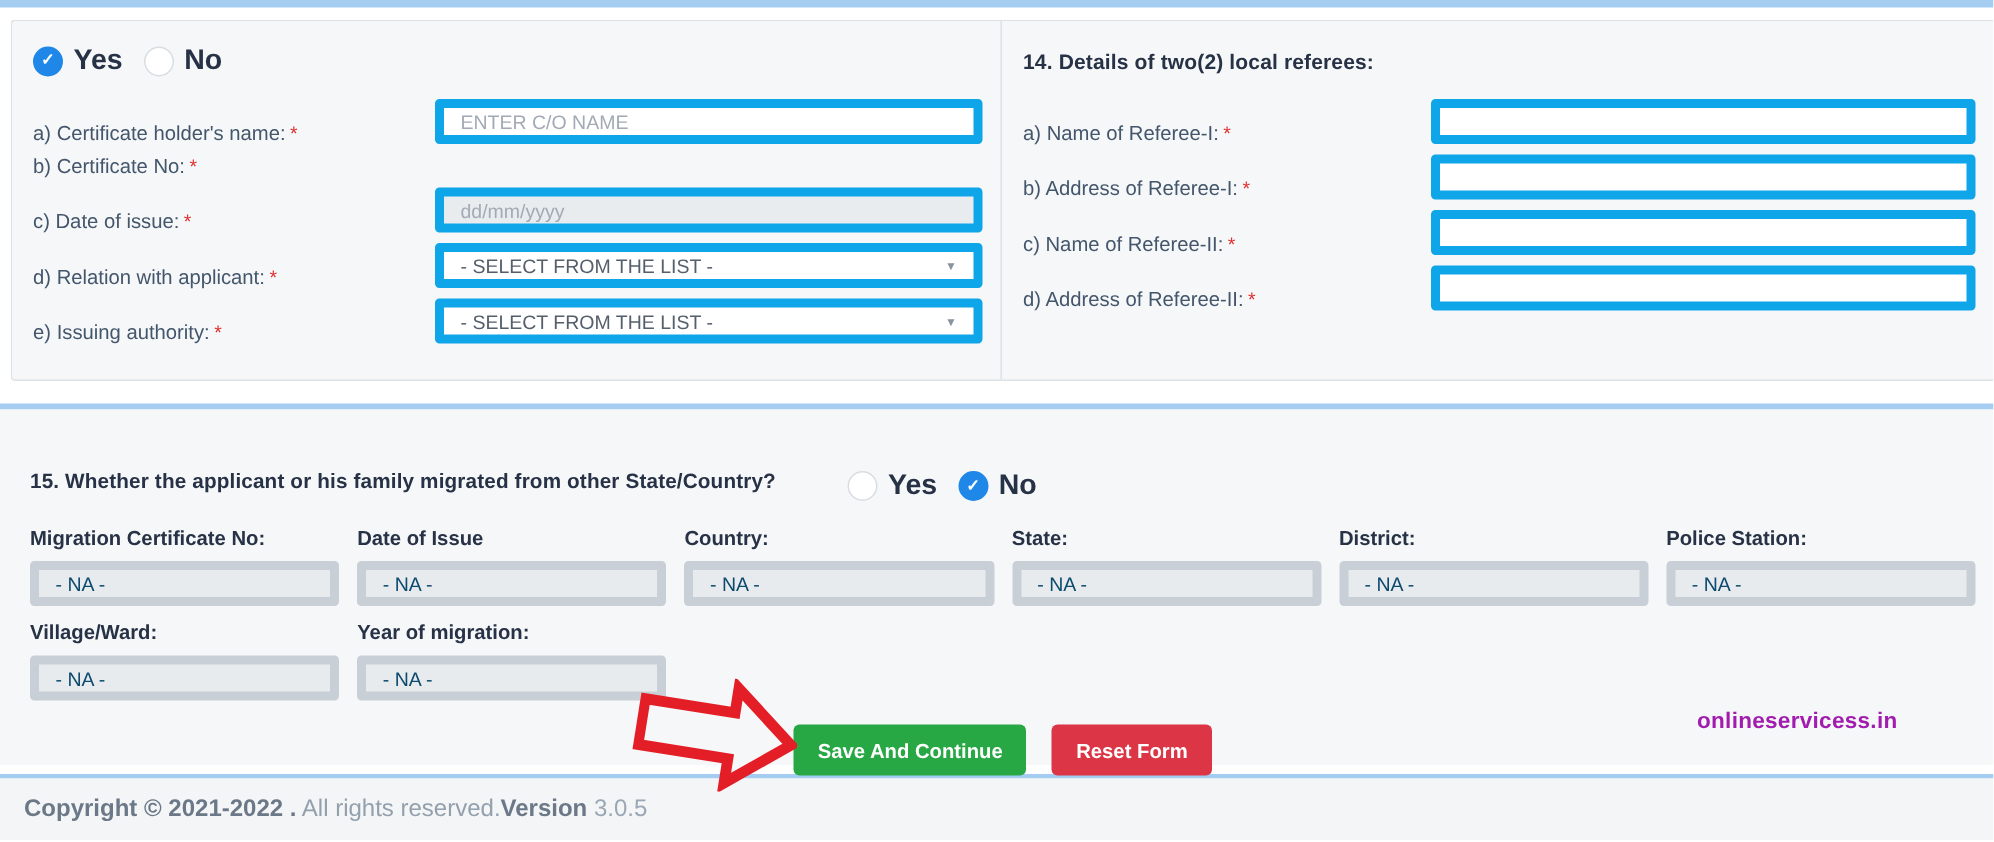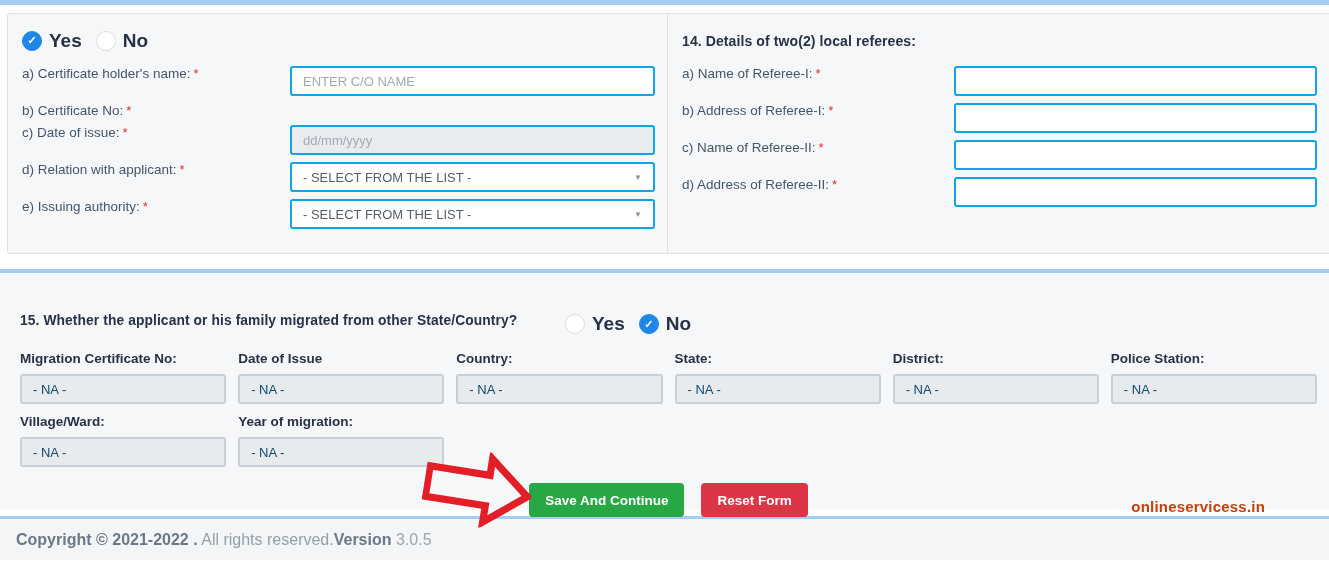--- a/index.html
+++ b/index.html
@@ -25,29 +25,29 @@
   .col-left  { width:660px; border-right:1px solid #dde2e6; padding:14px 12px 10px 14px; }
   .col-right { flex:1; padding:14px 12px 10px 14px; }
 
   .sec-heading {
     font-weight:bold; font-size:14px; color:#273246;
     letter-spacing:.1px;
   }
   .heading-row { display:flex; align-items:center; margin-bottom:13px; height:25px; }
   .heading-row .sec-heading { width:268px; }
 
-  .field-row { display:flex; align-items:flex-start; margin-bottom:7px; }
+  .field-row { display:flex; align-items:flex-end; margin-bottom:7px; }
   .field-row .flabel { width:268px; font-size:13.5px; color:#44566b; }
   .col-right .field-row .flabel { width:272px; }
   .req { color:#e02f2f; margin-left:3px; font-size:13px; }
 
   .control { flex:1; }
   input.tbox, .selbox, input.nabox {
     width:100%; height:30px;
-    border:2px solid #0ea5e9; border-radius:3px;
+    border:6px solid #0ea5e9; border-radius:3px;
     background:#fff; font-family:"Liberation Sans", sans-serif;
     font-size:13px; color:#555f6b; padding:0 11px; outline:none;
   }
   input.tbox::placeholder { color:#a2abb5; opacity:1; }
   input.tbox:disabled { background:#e9ecef; }
   .selbox {
     display:flex; align-items:center; justify-content:space-between;
     cursor:pointer;
   }
   .selbox .caret { color:#8a93a0; font-size:8px; }
@@ -91,22 +91,22 @@
     height:34px; border:none; border-radius:4px;
     color:#fff; font-family:"Liberation Sans", sans-serif;
     font-size:13.5px; font-weight:bold; padding:0 16px; cursor:pointer;
   }
   .btn-green { background:#28a745; }
   .btn-red   { background:#dc3545; }
 
   
   .arrow-annotation { position:absolute; left:424px; top:451px; z-index:5; }
   .watermark {
-    position:absolute; right:64px; top:498px; z-index:4;
-    color:#c2410c; font-size:15px; font-weight:bold; letter-spacing:.2px;
+    position:absolute; right:64px; top:472px; z-index:4;
+    color:#a21caf; font-size:15px; font-weight:bold; letter-spacing:.2px;
   }
 
   
   .footer-line { height:3px; background:#a4cdf1; width:100%; margin-top:6px; }
   .footer {
     height:41px; background:#f4f5f6;
     display:flex; align-items:center; justify-content:flex-start;
     padding:0 2px 0 16px; font-size:16px; color:#93a0ad;
   }
   .footer b { color:#6b7888; }

